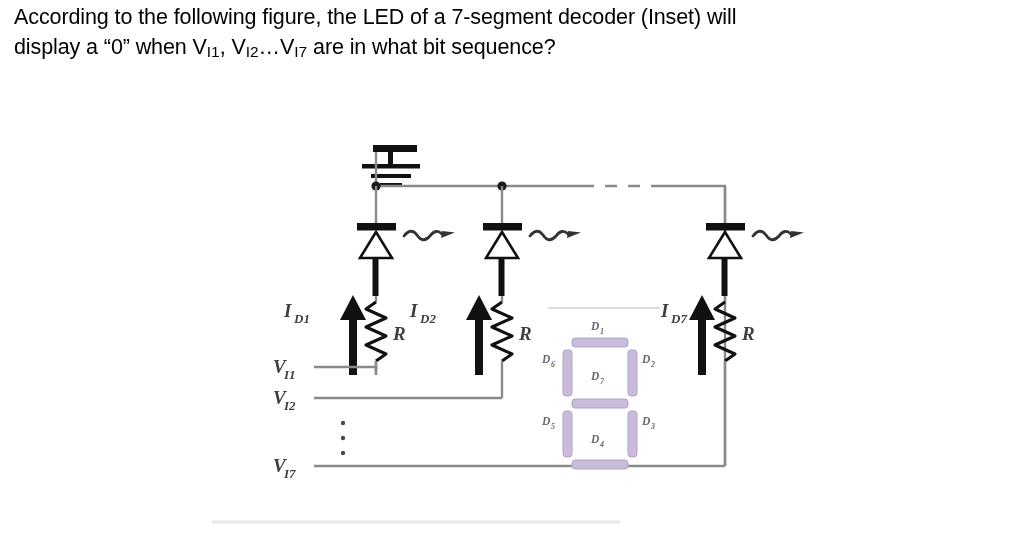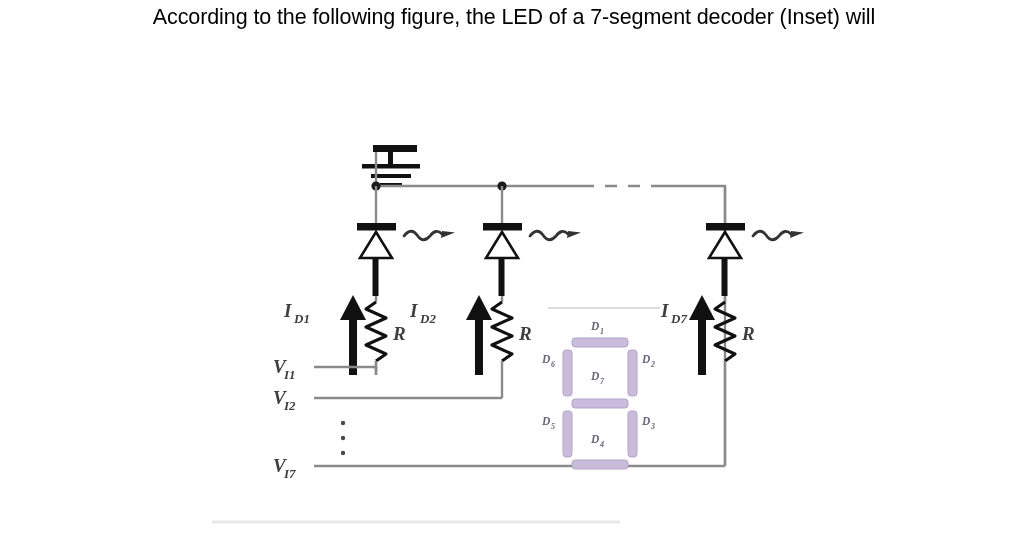--- a/index.html
+++ b/index.html
@@ -18,21 +18,20 @@
     position: absolute;
     left: 14px;
     top: 2px;
     width: 1000px;
     font-family: "Liberation Sans", sans-serif;
     font-size: 21.5px;
     line-height: 30px;
     color: #000000;
     font-weight: 400;
     letter-spacing: -0.1px;
-    text-align: center;
   }
   #question-text .sub {
     font-size: 0.72em;
     vertical-align: -0.22em;
     letter-spacing: 0;
   }
   #figure-wrap {
     position: absolute;
     left: 0;
     top: 95px;
@@ -41,20 +40,21 @@
   }
   svg.fig {
     display: block;
   }
 </style>
 </head>
 <body>
 
 <div id="question-text">
   <div><span>According to the following figure, the LED of a 7-segment decoder (Inset) will</span></div>
+  <div><span>display a “0” when V</span><span class="sub">I1</span><span>, V</span><span class="sub">I2</span><span>…V</span><span class="sub">I7</span><span> are in what bit sequence?</span></div>
 </div>
 
 <div id="figure-wrap">
 <svg class="fig" width="1024" height="456" viewBox="0 0 1024 456" xmlns="http://www.w3.org/2000/svg">
 
   <defs>
     <style>
       .wire   { stroke:#8a8a8a; stroke-width:2.4; fill:none; stroke-linecap:butt; }
       .wire-d { stroke:#8a8a8a; stroke-width:2.4; fill:none; stroke-dasharray:12 11; }
       .dev    { stroke:#111111; fill:none; }

